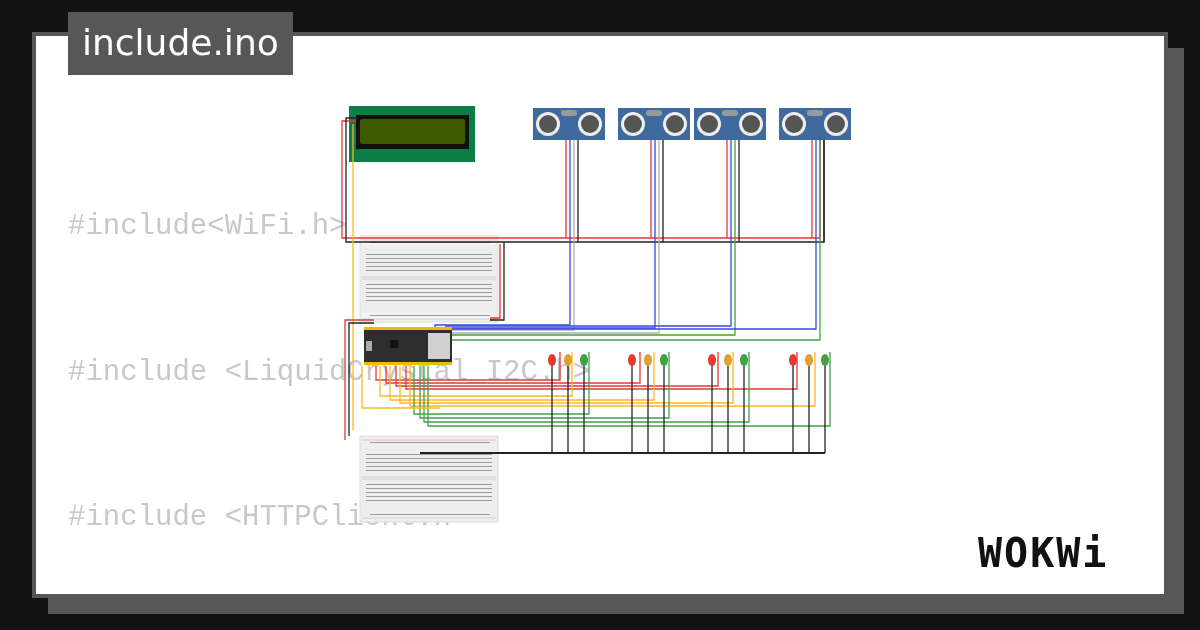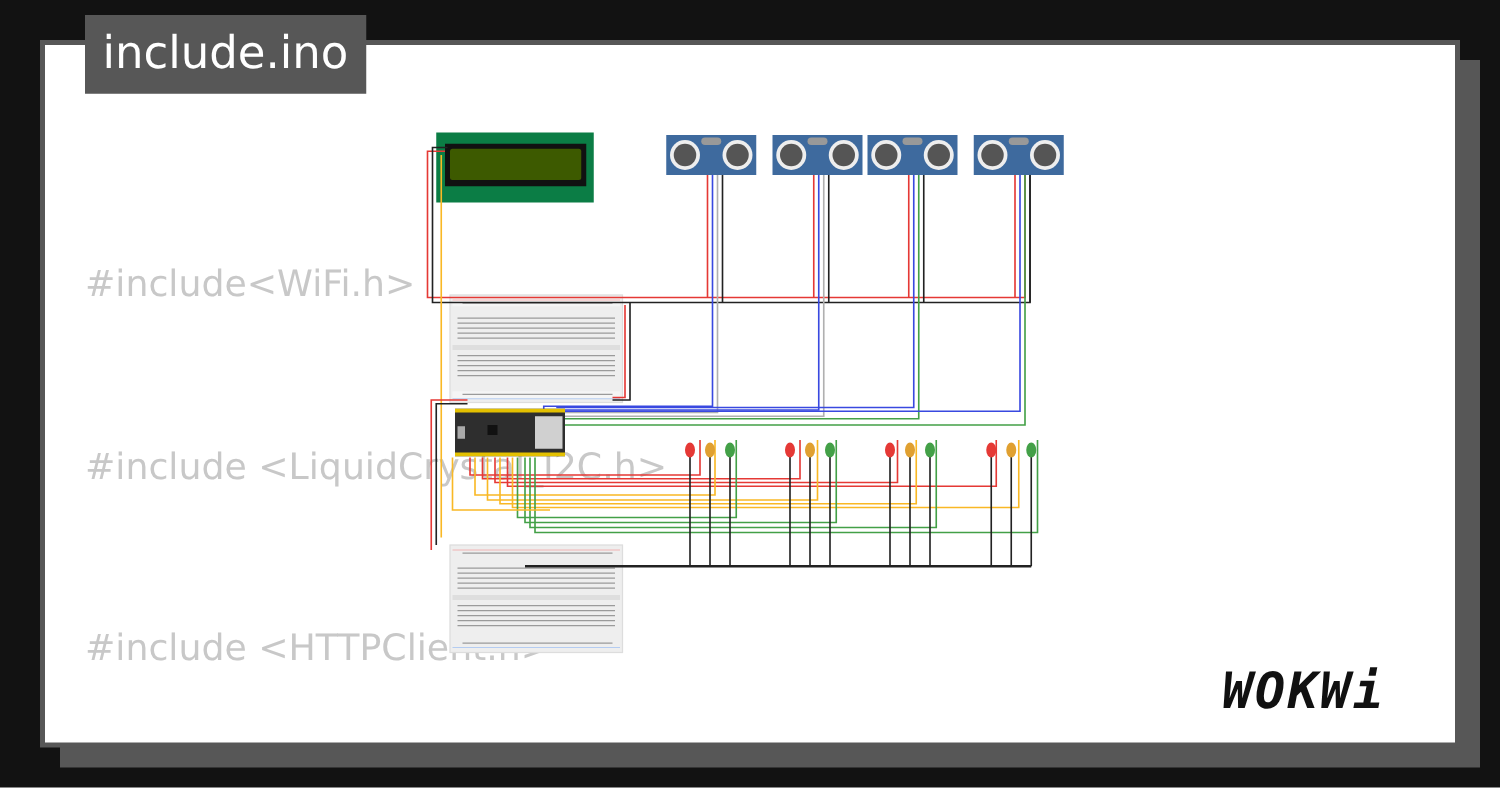--- a/index.html
+++ b/index.html
@@ -1,24 +1,24 @@
 <!DOCTYPE html>
 <html><head>
 <meta charset="utf-8">
 <style>
   html, body { margin:0; padding:0; }
   body { width:1200px; height:630px; background:#121212; position:relative; overflow:hidden; font-family:"DejaVu Sans", sans-serif; }
   .shadow { position:absolute; left:48px; top:48px; width:1136px; height:566px; background:#575757; }
   .frame { position:absolute; left:32px; top:32px; width:1136px; height:566px; background:#575757; }
   .card { position:absolute; left:36px; top:36px; width:1128px; height:558px; background:#ffffff; overflow:hidden; }
   .code { position:absolute; left:32px; top:70px; margin:0; font-family:"DejaVu Sans", sans-serif; font-size:29px; line-height:48.5px; color:#c8c8c8; white-space:pre; }
-  .code .line { display:block; height:48.5px; }
+  .code .line { display:block; height:48.5px;font-family:Liberation Mono, monospace; }
   .tab { position:absolute; left:68px; top:12px; height:63px; padding:0 14px; background:#575757; color:#ffffff; font-size:36px; line-height:62px; font-family:"DejaVu Sans", sans-serif; letter-spacing:0px; }
   .circuit { position:absolute; left:0; top:0; width:1200px; height:630px; }
-  .logo { position:absolute; left:978px; top:530px; font-family:"DejaVu Sans Mono", monospace; font-size:40px; font-weight:bold; color:#111111; letter-spacing:2px;font-style:italic; }
+  .logo { position:absolute; left:978px; top:530px; font-family:"DejaVu Sans Mono", monospace; font-size:40px; font-weight:bold; color:#111111; letter-spacing:2px; }
 </style>
 </head>
 <body>
 
 <div class="shadow"></div>
 <div class="frame"></div>
 
 <div class="card">
   <div class="code">
     <span class="line">#include&lt;WiFi.h&gt;</span>

